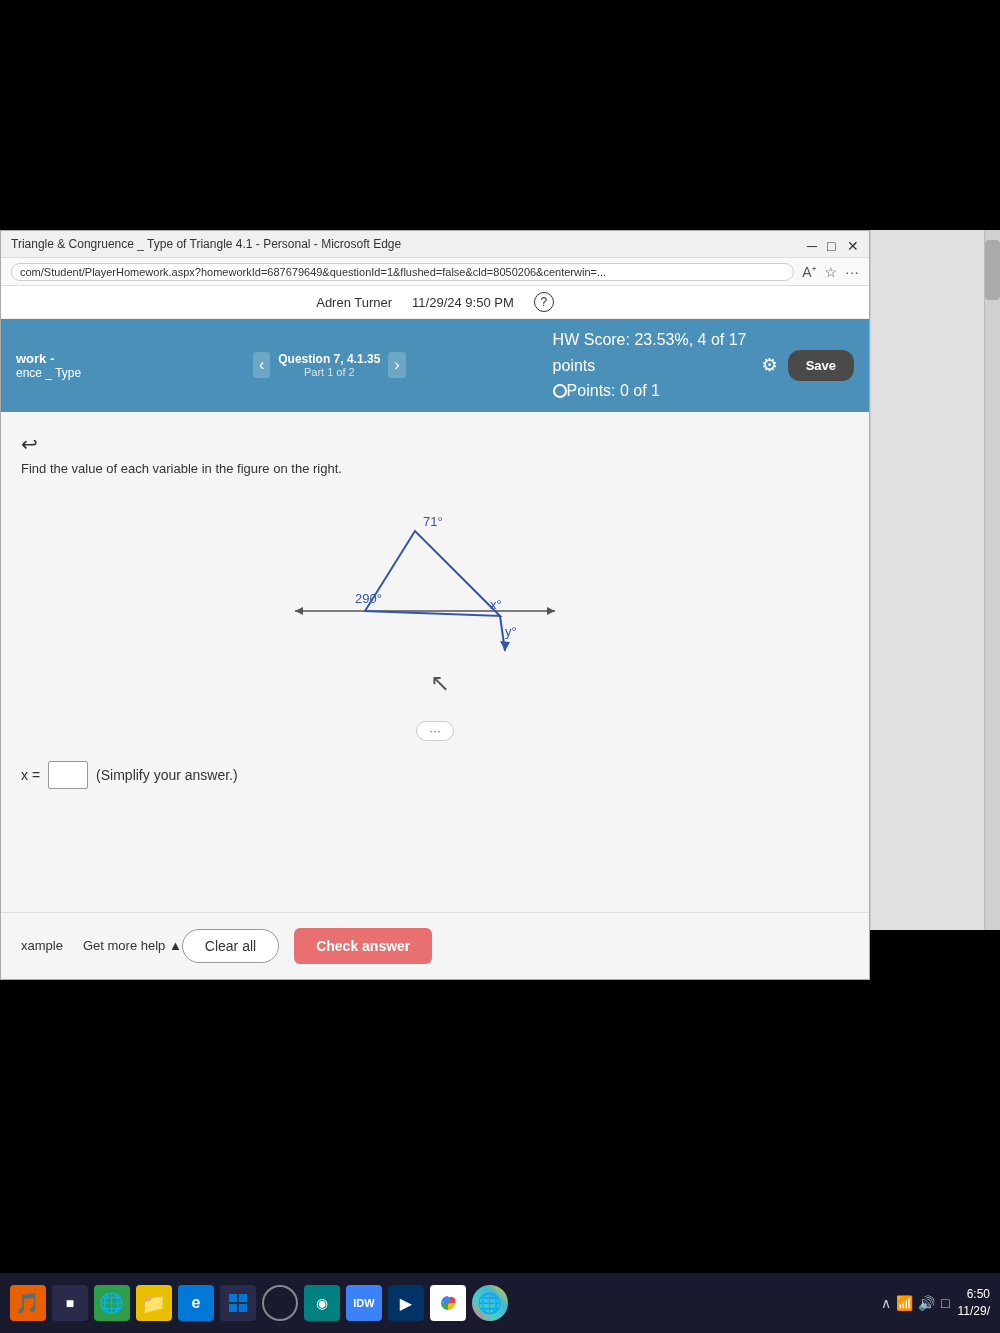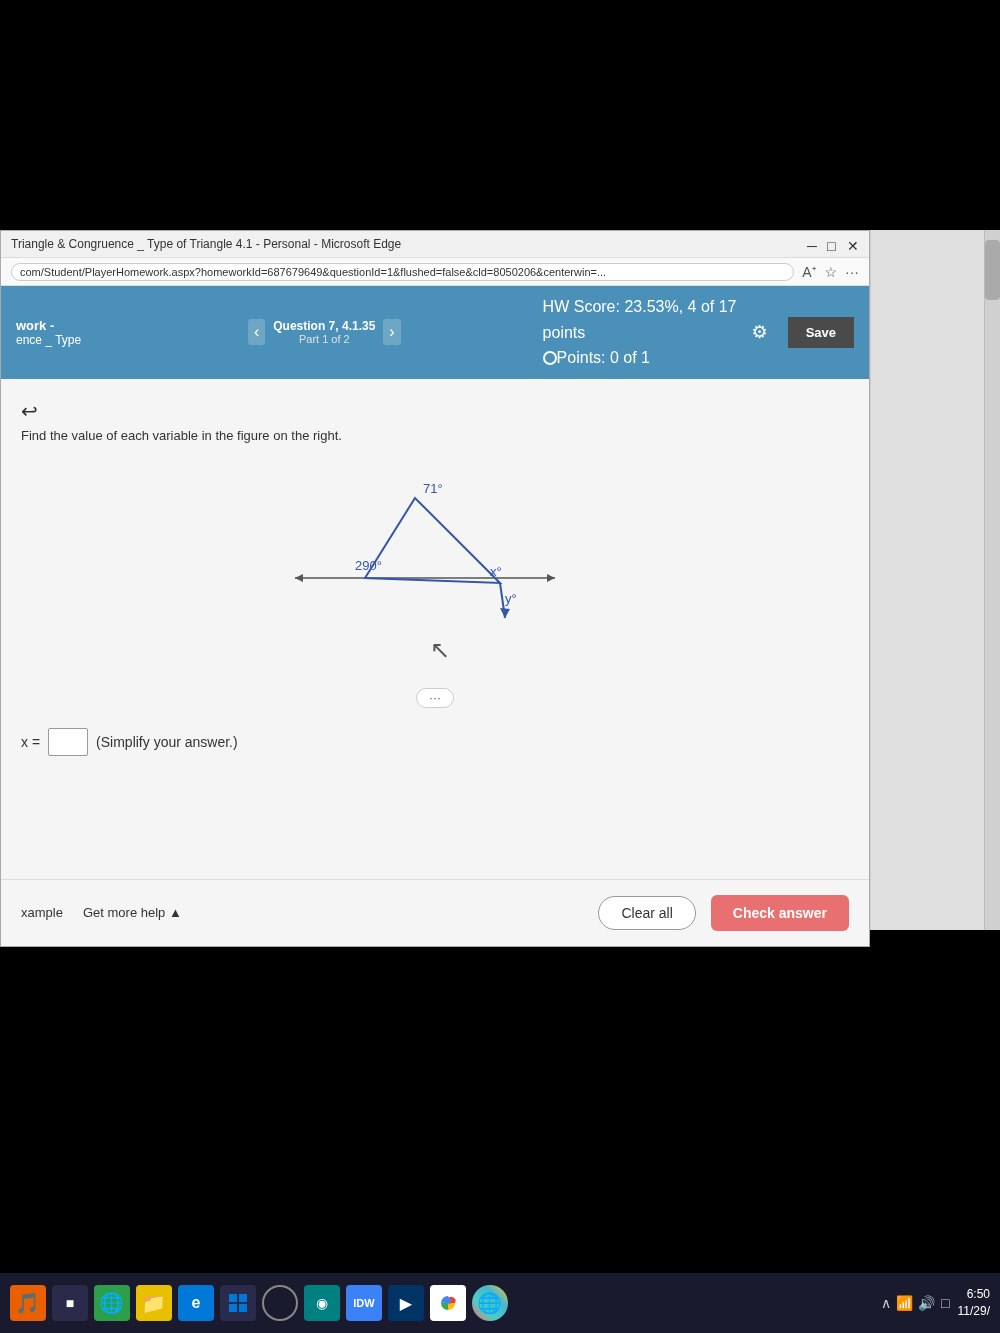--- a/index.html
+++ b/index.html
@@ -159,25 +159,24 @@
       height: 14px;
       border: 2px solid #fff;
       border-radius: 50%;
       display: inline-block;
     }
     .save-btn {
       background: #4a4a4a;
       color: #fff;
       border: none;
       padding: 8px 18px;
-      border-radius: 0;
+      border-radius: 12px;
       font-size: 13px;
       font-weight: bold;
       cursor: pointer;
-      margin-left: 10px;
     }
     .gear-icon-nav {
       color: #fff;
       font-size: 18px;
       margin-left: 5px;
       cursor: pointer;
     }
 
     
     .content-area {
@@ -247,21 +246,20 @@
       color: #555;
     }
 
     
     .footer-area {
       background: #f5f5f5;
       padding: 15px 20px;
       border-top: 1px solid #ddd;
       display: flex;
       align-items: center;
-      justify-content: space-between;
     }
     .footer-left {
       display: flex;
       align-items: center;
       gap: 20px;
       font-size: 13px;
       color: #333;
     }
     .footer-links {
       display: flex;
@@ -401,20 +399,25 @@
 
   <div class="url-bar">
     <div class="url-text">com/Student/PlayerHomework.aspx?homeworkId=687679649&amp;questionId=1&amp;flushed=false&amp;cld=8050206&amp;centerwin=...</div>
     <div class="url-right-icons">
       <span>A⁺</span>
       <span>☆</span>
       <span>···</span>
     </div>
   </div>
 
+  <div class="user-bar">
+    <span>Adren Turner</span>
+    <span>11/29/24 9:50 PM</span>
+    <span style="border:1.5px solid #333;border-radius:50%;width:20px;height:20px;display:inline-flex;align-items:center;justify-content:center;font-size:12px;cursor:pointer;">?</span>
+  </div>
 
   <div class="nav-header">
     <div class="nav-title-block">
       <span class="main-title">work -</span>
       <span>ence _ Type</span>
     </div>
     <div class="nav-center">
       <span class="nav-arrow">‹</span>
       <div>
         <div class="question-title">Question 7, 4.1.35</div>

